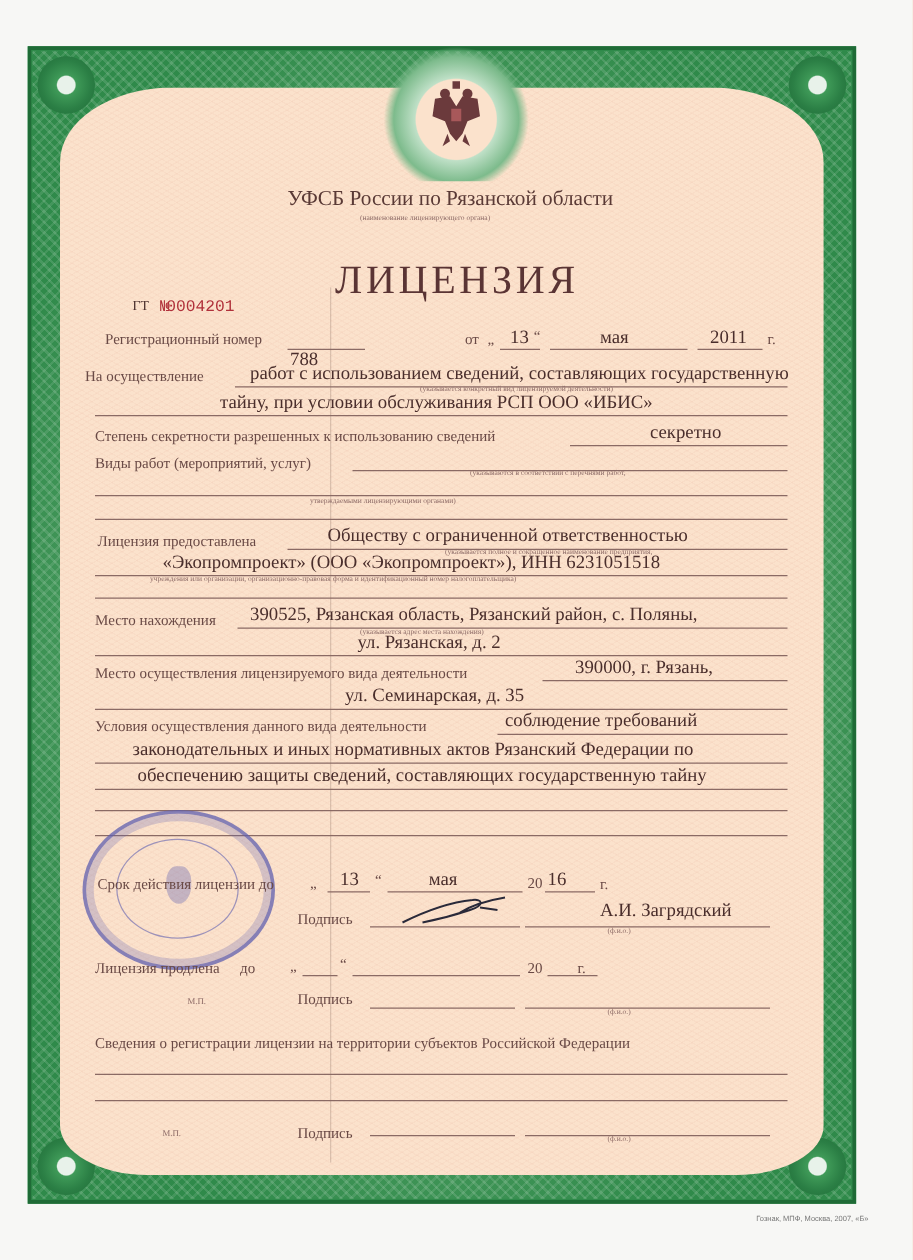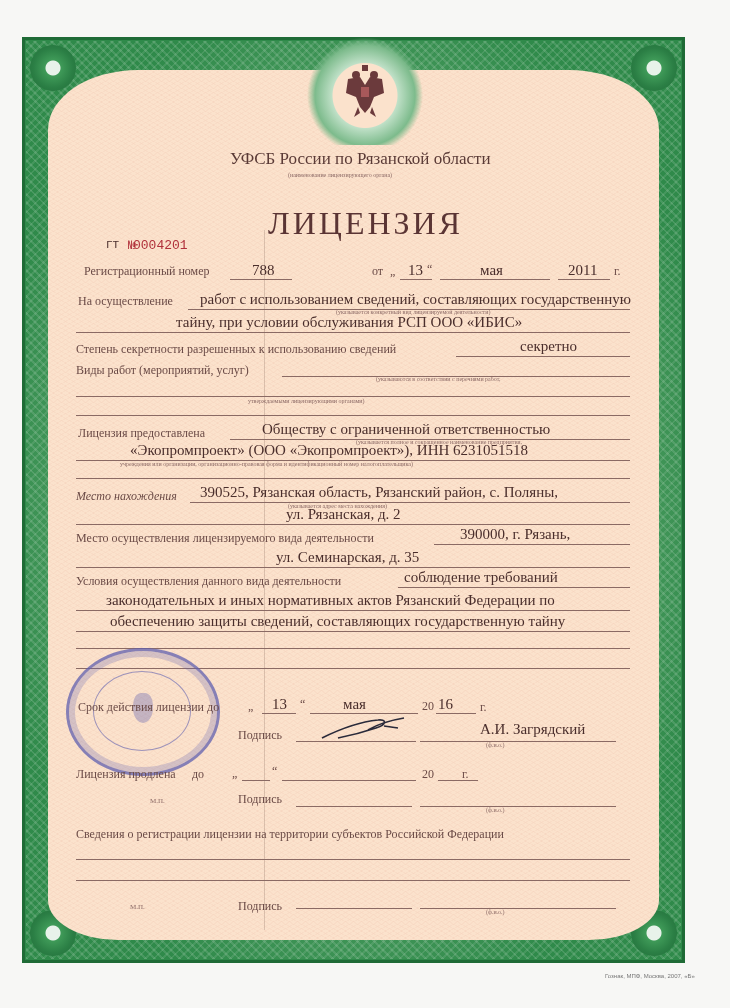--- a/index.html
+++ b/index.html
@@ -28,21 +28,21 @@
   .eagle { position:absolute; left:44px; top:28px; width:42px; height:56px; }
 
   .t { position:absolute; white-space:nowrap; }
   .line { position:absolute; height:0; border-top:1px solid #8a6a64; }
   .hint { position:absolute; font-size:6px; color:#8c6a66; white-space:nowrap; }
   .lbl { font-size:12px; color:#6a4a46; }
   .val { font-size:15px; color:#4a2e2c; }
   .authority { font-size:17px; color:#5a3a36; }
   .title { font-size:32px; font-weight:normal; letter-spacing:3px; color:#5a3434; }
   .serial { font-family:"Liberation Mono","DejaVu Sans Mono",monospace; font-size:13px; color:#b0303a; }
-  .gt { font-family:Liberation Mono, monospace; font-size:11px; color:#4a2e2c; }
+  .gt { font-family:Liberation Serif, serif; font-size:11px; color:#4a2e2c; }
   .stamp { position:absolute; left:66px; top:648px; width:148px; height:122px; border-radius:50%;
      border:3px solid rgba(95,95,175,0.75); box-shadow: inset 0 0 0 6px rgba(95,95,175,0.25); }
   .stamp-inner { position:absolute; left:24px; top:20px; width:96px; height:78px; border-radius:50%;
      border:1.5px solid rgba(95,95,175,0.6); }
   .stamp-eagle { position:absolute; left:38px; top:22px; width:20px; height:30px; border-radius:40% 40% 50% 50%;
      background:rgba(95,95,175,0.35); }
   .footer { position:absolute; left:605px; top:973px; font-size:6px; color:#777; font-family:"Liberation Sans",sans-serif; }
   .sig { position:absolute; left:318px; top:716px; width:90px; height:26px; }
 </style>
 </head>
@@ -77,34 +77,34 @@
 
 <div class="t authority" style="left:230px;top:149px;">УФСБ России по Рязанской области</div>
 <div class="hint" style="left:288px;top:172px;">(наименование лицензирующего органа)</div>
 <div class="t title" style="left:268px;top:205px;">ЛИЦЕНЗИЯ</div>
 
 <div class="t gt" style="left:106px;top:239px;">ГТ</div>
 <div class="t serial" style="left:128px;top:238px;">№</div>
 <div class="t serial" style="left:133px;top:238px;">0004201</div>
 
 <div class="t lbl" style="left:84px;top:264px;">Регистрационный номер</div>
-<div class="t val" style="left:232px;top:262px;margin-left:20px;">788</div>
+<div class="t val" style="left:232px;top:280px;">788</div>
 <div class="line" style="left:230px;top:279px;width:62px;"></div>
 <div class="t lbl" style="left:372px;top:264px;">от</div>
 <div class="t lbl" style="left:390px;top:264px;">„</div>
 <div class="t val" style="left:408px;top:262px;">13</div>
 <div class="line" style="left:400px;top:279px;width:32px;"></div>
 <div class="t lbl" style="left:427px;top:262px;">“</div>
 <div class="t val" style="left:480px;top:262px;">мая</div>
 <div class="line" style="left:440px;top:279px;width:110px;"></div>
 <div class="t val" style="left:568px;top:262px;">2011</div>
 <div class="line" style="left:558px;top:279px;width:52px;"></div>
 <div class="t lbl" style="left:614px;top:264px;">г.</div>
 
-<div class="t lbl" style="left:78px;top:294px;">На осуществление</div>
+<div class="t lbl" style="left:68px;top:294px;">На осуществление</div>
 <div class="t val" style="left:200px;top:291px;">работ с использованием сведений, составляющих государственную</div>
 <div class="line" style="left:188px;top:309px;width:442px;"></div>
 <div class="hint" style="left:336px;top:309px;">(указывается конкретный вид лицензируемой деятельности)</div>
 <div class="t val" style="left:176px;top:314px;">тайну, при условии обслуживания РСП ООО «ИБИС»</div>
 <div class="line" style="left:76px;top:332px;width:554px;"></div>
 
 <div class="t lbl" style="left:76px;top:342px;">Степень секретности разрешенных к использованию сведений</div>
 <div class="t val" style="left:520px;top:338px;">секретно</div>
 <div class="line" style="left:456px;top:356px;width:174px;"></div>
 
@@ -117,21 +117,21 @@
 
 <div class="t lbl" style="left:78px;top:426px;">Лицензия предоставлена</div>
 <div class="t val" style="left:262px;top:421px;">Обществу с ограниченной ответственностью</div>
 <div class="line" style="left:230px;top:439px;width:400px;"></div>
 <div class="hint" style="left:356px;top:439px;">(указывается полное и сокращенное наименование предприятия,</div>
 <div class="t val" style="left:130px;top:442px;">«Экопромпроект» (ООО «Экопромпроект»), ИНН 6231051518</div>
 <div class="line" style="left:76px;top:460px;width:554px;"></div>
 <div class="hint" style="left:120px;top:461px;">учреждения или организации, организационно-правовая форма и идентификационный номер налогоплательщика)</div>
 <div class="line" style="left:76px;top:478px;width:554px;"></div>
 
-<div class="t lbl" style="left:76px;top:489px;font-style:italic;">Место нахождения</div>
+<div class="t lbl" style="left:76px;top:489px;">Место нахождения</div>
 <div class="t val" style="left:200px;top:484px;">390525, Рязанская область, Рязанский район, с. Поляны,</div>
 <div class="line" style="left:190px;top:502px;width:440px;"></div>
 <div class="hint" style="left:288px;top:503px;">(указывается адрес места нахождения)</div>
 <div class="t val" style="left:286px;top:506px;">ул. Рязанская, д. 2</div>
 <div class="line" style="left:76px;top:524px;width:554px;"></div>
 
 <div class="t lbl" style="left:76px;top:531px;font-size:12px;">Место осуществления лицензируемого вида деятельности</div>
 <div class="t val" style="left:460px;top:526px;">390000, г. Рязань,</div>
 <div class="line" style="left:434px;top:544px;width:196px;"></div>
 <div class="t val" style="left:276px;top:549px;">ул. Семинарская, д. 35</div>

